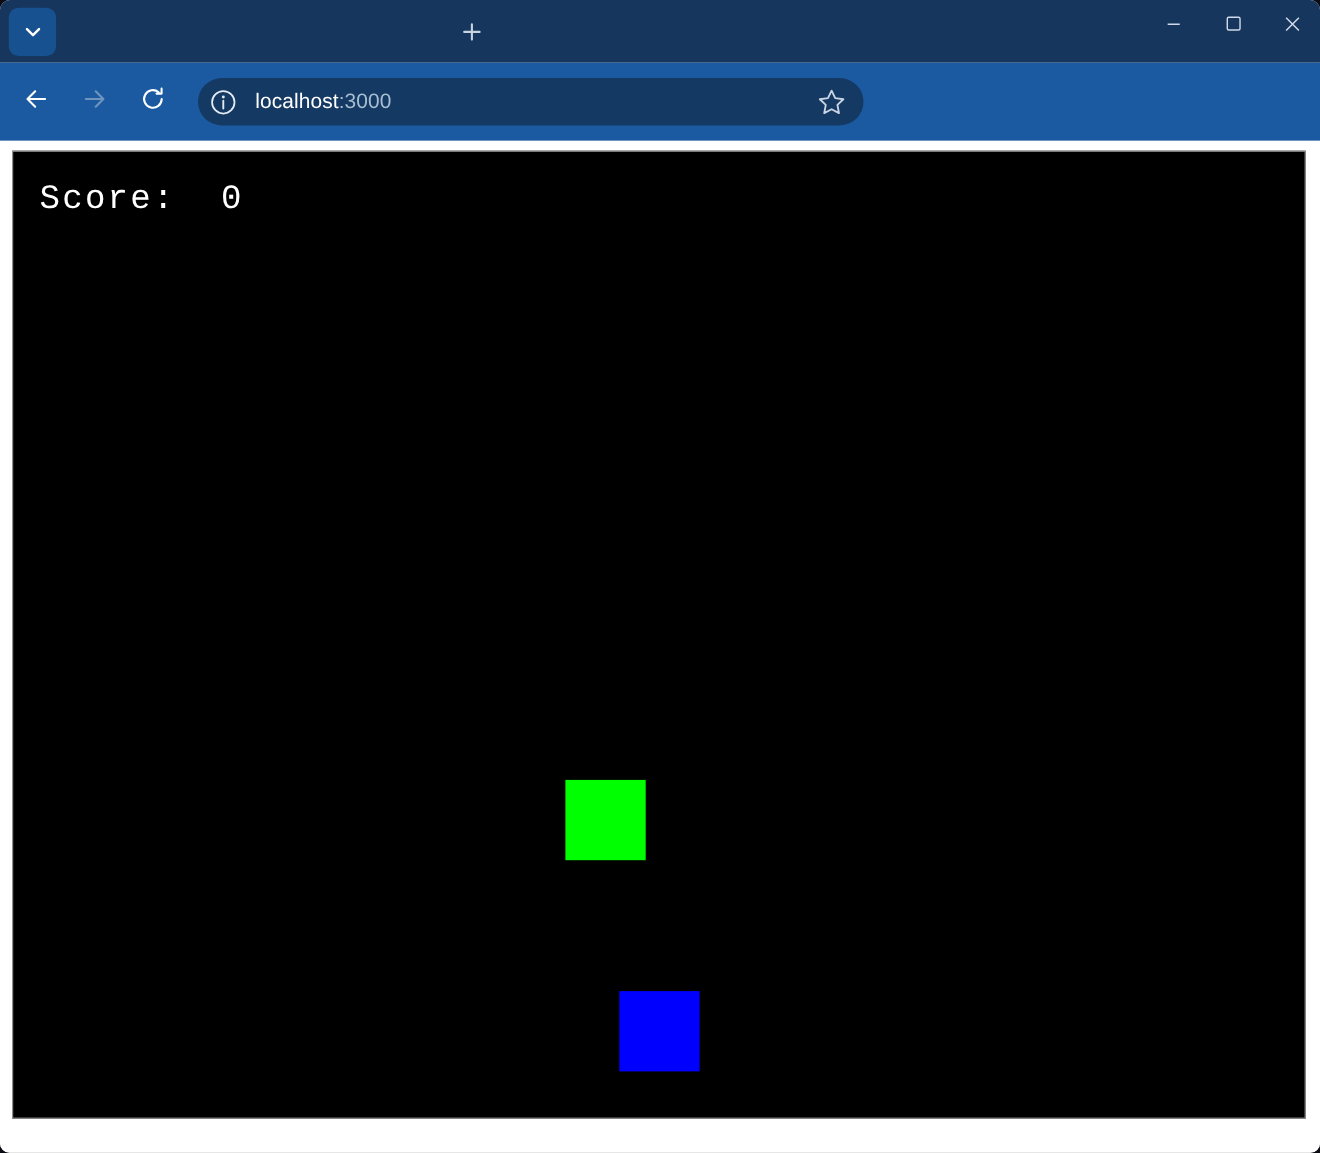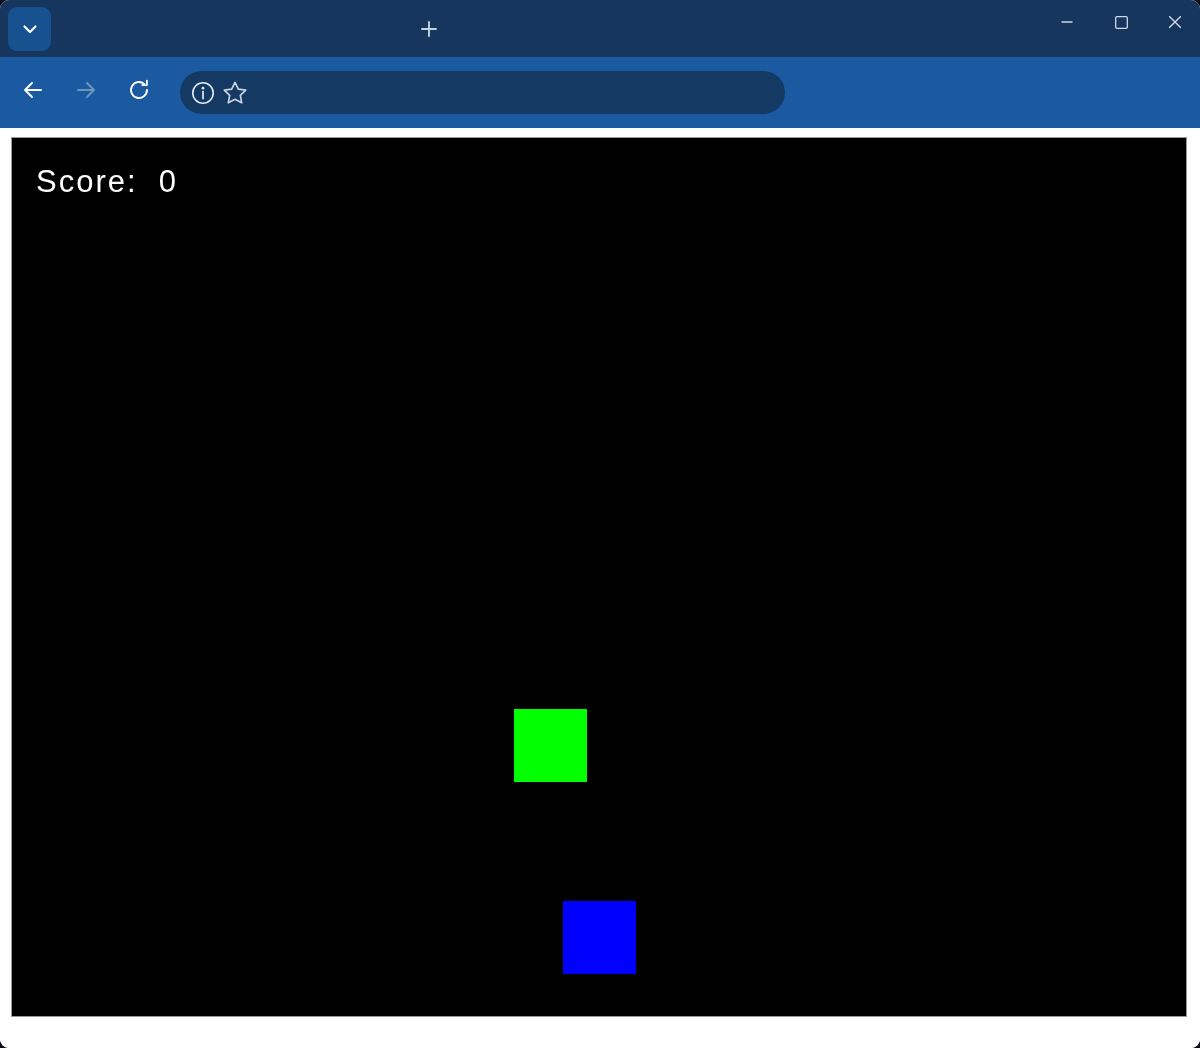--- a/index.html
+++ b/index.html
@@ -235,21 +235,21 @@
     height: 880px;
     background: #000000;
     border: 1px solid #9a9a9a;
     overflow: hidden;
   }
 
   #score-display {
     position: absolute;
     left: 24px; top: 26px;
     color: #ffffff;
-    font-family: Liberation Sans, sans-serif;
+    font-family: Liberation Mono, monospace;
     font-size: 31px;
     letter-spacing: 2px;
     white-space: pre;
   }
 
   .game-sprite { position: absolute; }
 
   #sprite-item-green {
     left: 502px; top: 571px;
     width: 73px; height: 73px;
@@ -337,20 +337,21 @@
     </div>
 
     <div id="address-bar">
       <span id="site-info-button">
         <svg width="26" height="26" viewBox="0 0 26 26">
           <circle cx="13" cy="13" r="10.2" fill="none" stroke="#e3ebf4" stroke-width="1.6"></circle>
           <circle cx="13" cy="8.2" r="1.35" fill="#e3ebf4"></circle>
           <path d="M13 11.6 L13 18.6" stroke="#e3ebf4" stroke-width="1.7" stroke-linecap="round"></path>
         </svg>
       </span>
+      <span id="url-text"><span class="host">localhost</span><span class="rest">:3000</span></span>
       <span id="bookmark-button">
         <svg width="28" height="28" viewBox="0 0 28 28">
           <path d="M14 3.4 L17.3 10.2 L24.7 11.2 L19.3 16.4 L20.7 23.8 L14 20.3 L7.3 23.8 L8.7 16.4 L3.3 11.2 L10.7 10.2 Z" fill="none" stroke="#c8d4e1" stroke-width="1.7" stroke-linejoin="round"></path>
         </svg>
       </span>
     </div>
 
     <div class="ext-btn" id="ext-privacy">
       <svg width="30" height="30" viewBox="0 0 30 30">
         <circle cx="14" cy="14" r="11.5" fill="#ffffff"></circle>

